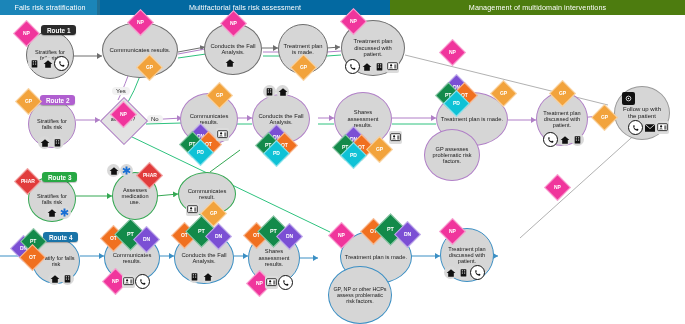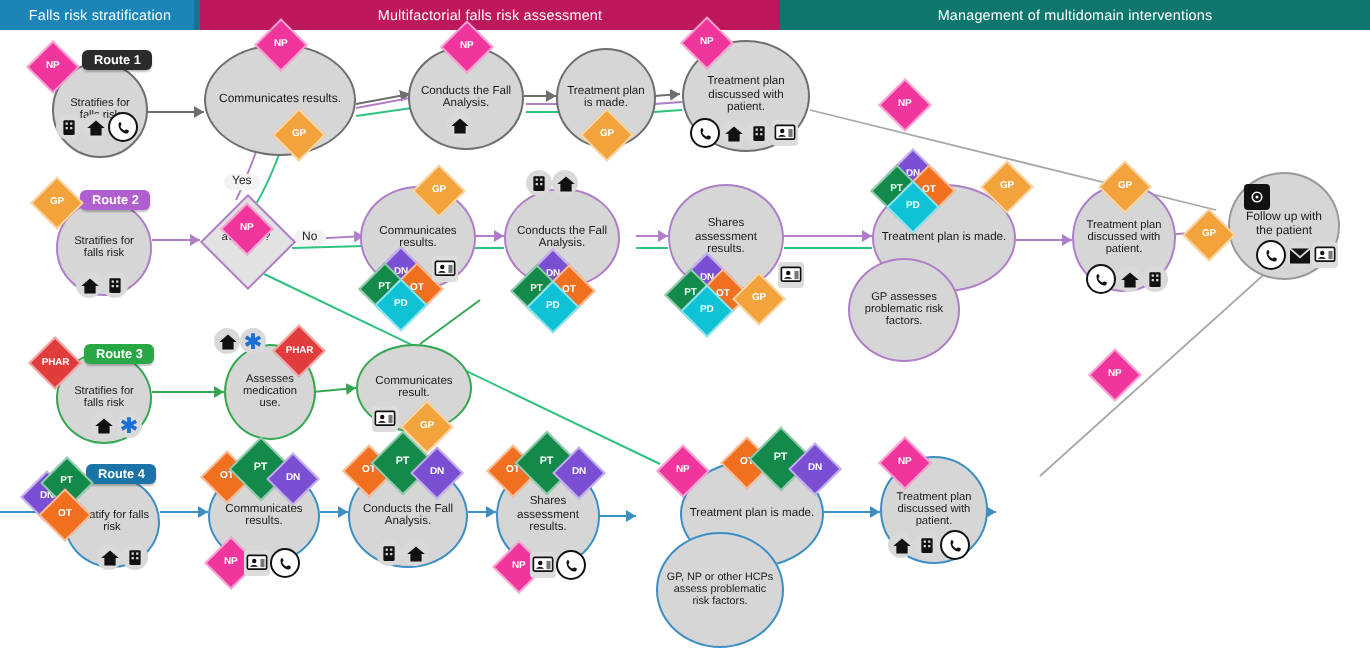--- a/index.html
+++ b/index.html
@@ -6,22 +6,22 @@
   body{width:685px;height:324px;position:relative;overflow:hidden;
        font-family:"Liberation Sans","DejaVu Sans",sans-serif;}
 
   #canvas{position:absolute;inset:0;width:685px;height:324px;}
 
   
   .band{position:absolute;top:0;height:15px;display:flex;align-items:center;
         justify-content:center;color:#ffffff;font-size:7.2px;font-weight:normal;
         letter-spacing:.1px;white-space:nowrap;}
   .band.b1{left:0;width:100px;background:#1b85b8;}
-  .band.b2{left:100px;width:290px;background:#be185d;}
-  .band.b3{left:390px;width:295px;background:#0f766e;}
+  .band.b2{left:100px;width:290px;background:#0369a1;}
+  .band.b3{left:390px;width:295px;background:#4d7c0f;}
   .band-edge{position:absolute;top:0;width:3px;height:15px;background:#1f6f95;}
 
   
   svg.edges{position:absolute;left:0;top:0;width:685px;height:324px;overflow:visible;}
 
   
   .node{position:absolute;background:#d6d6d6;border-radius:50%;
         display:flex;align-items:center;justify-content:center;text-align:center;
         color:#1a1a1a;line-height:1.12;box-sizing:border-box;}
   .node span{display:block;padding:0 3px;}

